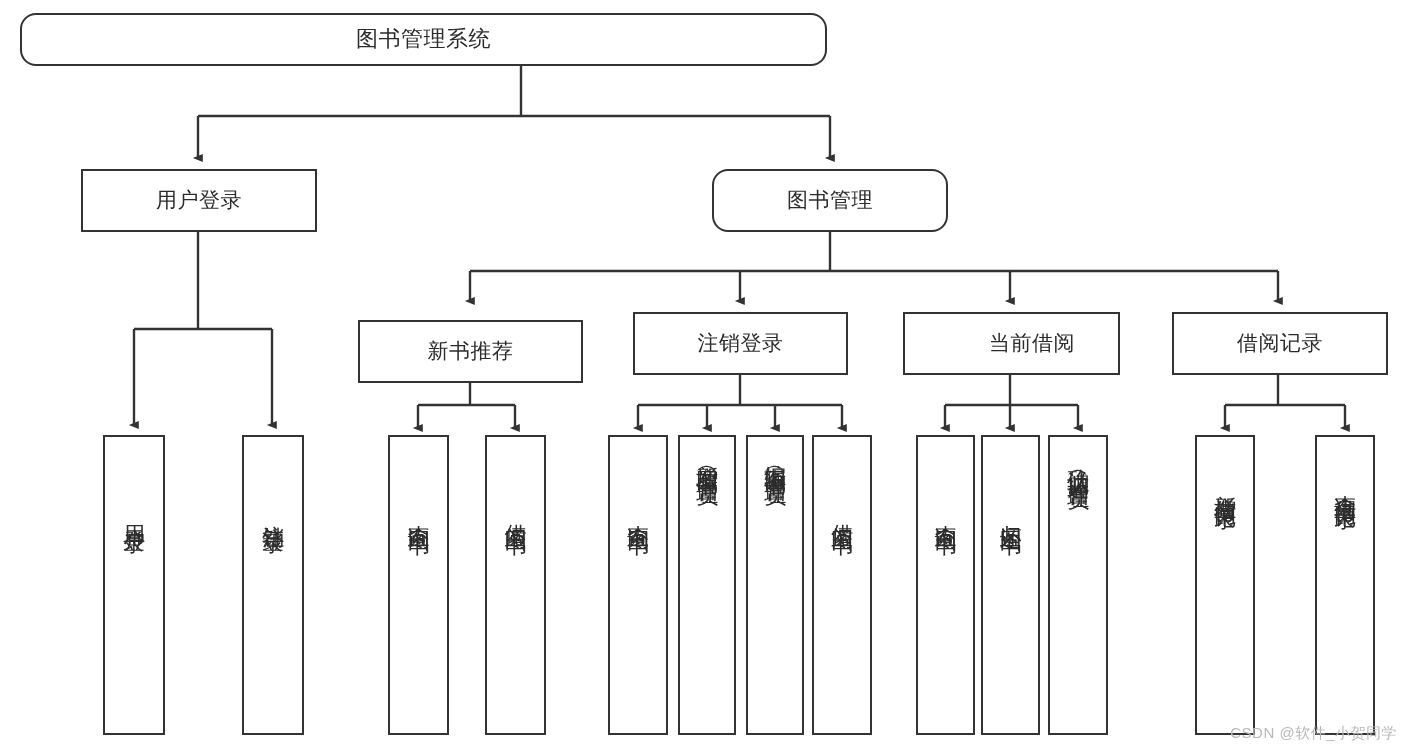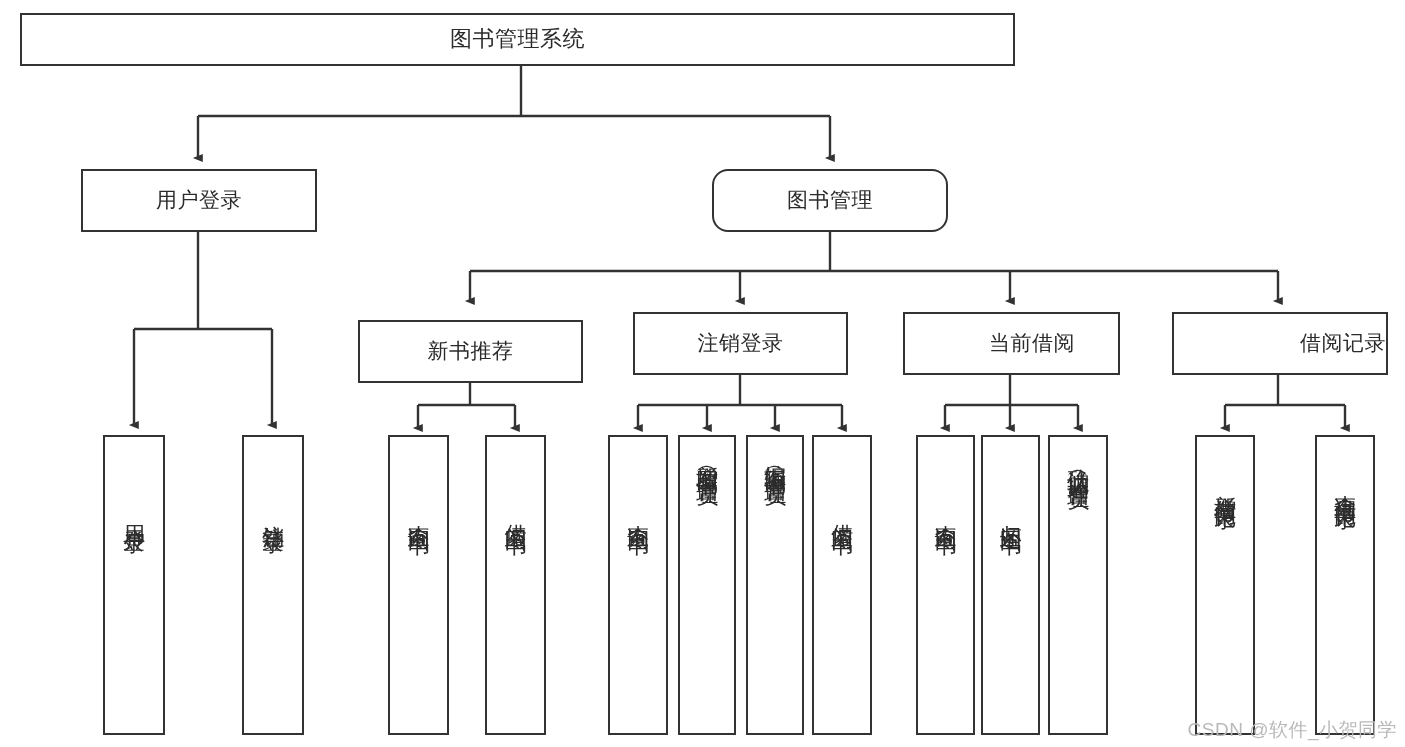--- a/index.html
+++ b/index.html
@@ -63,21 +63,21 @@
     letter-spacing: 3px;
     white-space: nowrap;
   }
   .node.vert.tall .lbl {
     padding-top: 0px;
   }
   .watermark {
     position: absolute;
     right: 8px;
     bottom: 4px;
-    font-size: 19px;
+    font-size: 15px;
     color: #b9b9b9;
     letter-spacing: 0.5px;
     z-index: 3;
     white-space: nowrap;
   }
 </style>
 </head>
 <body>
 
 <div id="canvas">
@@ -125,21 +125,21 @@
     <path d="M945,405 L945,428" stroke="#333333" stroke-width="2.4" fill="none" marker-end="url(#arrow)"></path>
     <path d="M1010,405 L1010,428" stroke="#333333" stroke-width="2.4" fill="none" marker-end="url(#arrow)"></path>
     <path d="M1078,405 L1078,428" stroke="#333333" stroke-width="2.4" fill="none" marker-end="url(#arrow)"></path>
 
     <path d="M1278,375 L1278,405" stroke="#333333" stroke-width="2.4" fill="none"></path>
     <path d="M1225,405 L1345,405" stroke="#333333" stroke-width="2.4" fill="none"></path>
     <path d="M1225,405 L1225,428" stroke="#333333" stroke-width="2.4" fill="none" marker-end="url(#arrow)"></path>
     <path d="M1345,405 L1345,428" stroke="#333333" stroke-width="2.4" fill="none" marker-end="url(#arrow)"></path>
   </svg>
 
-  <div class="node horiz root" style="left:20px; top:13px; width:995px; height:53px;">
+  <div class="node horiz root" style="left:20px; top:13px; width:807px; height:53px;border-radius:16px;">
     <span class="lbl">图书管理系统</span>
   </div>
 
   <div class="node horiz" style="left:81px; top:169px; width:236px; height:63px;">
     <span class="lbl">用户登录</span>
   </div>
 
   <div class="node horiz" style="left:712px; top:169px; width:236px; height:63px;border-radius:16px;">
     <span class="lbl">图书管理</span>
   </div>
@@ -149,21 +149,21 @@
   </div>
 
   <div class="node horiz" style="left:633px; top:312px; width:215px; height:63px;">
     <span class="lbl">注销登录</span>
   </div>
 
   <div class="node horiz" style="left:903px; top:312px; width:217px; height:63px;padding-left:41px;">
     <span class="lbl">当前借阅</span>
   </div>
 
-  <div class="node horiz" style="left:1172px; top:312px; width:216px; height:63px;justify-content:flex-end;">
+  <div class="node horiz" style="left:1172px; top:312px; width:216px; height:63px;">
     <span class="lbl">借阅记录</span>
   </div>
 
   <div class="node vert" style="left:103px; top:435px; width:62px; height:300px; padding-top:70px;">
     <span class="lbl">用户登录</span>
   </div>
 
   <div class="node vert" style="left:242px; top:435px; width:62px; height:300px; padding-top:70px;">
     <span class="lbl">注销登录</span>
   </div>

